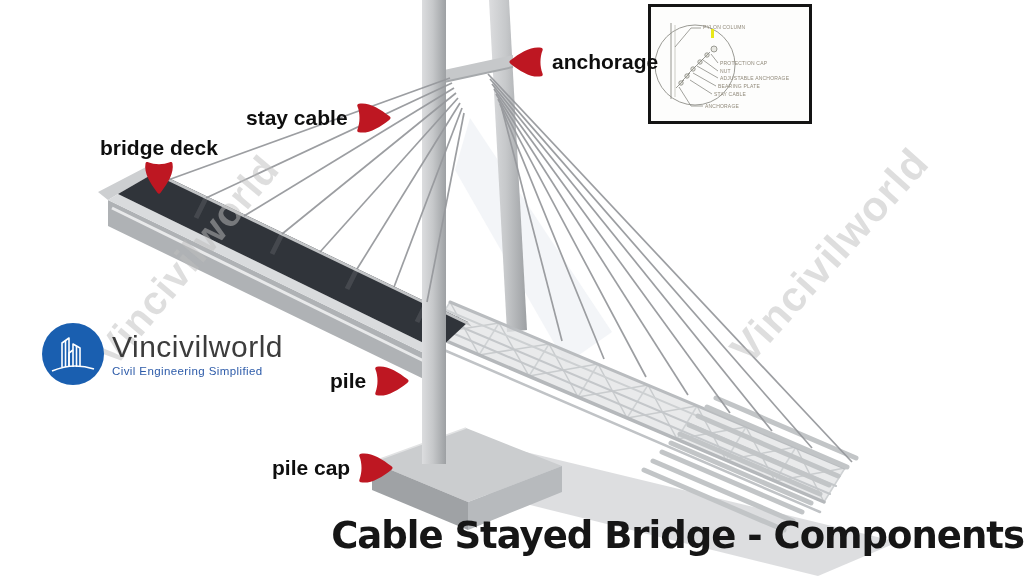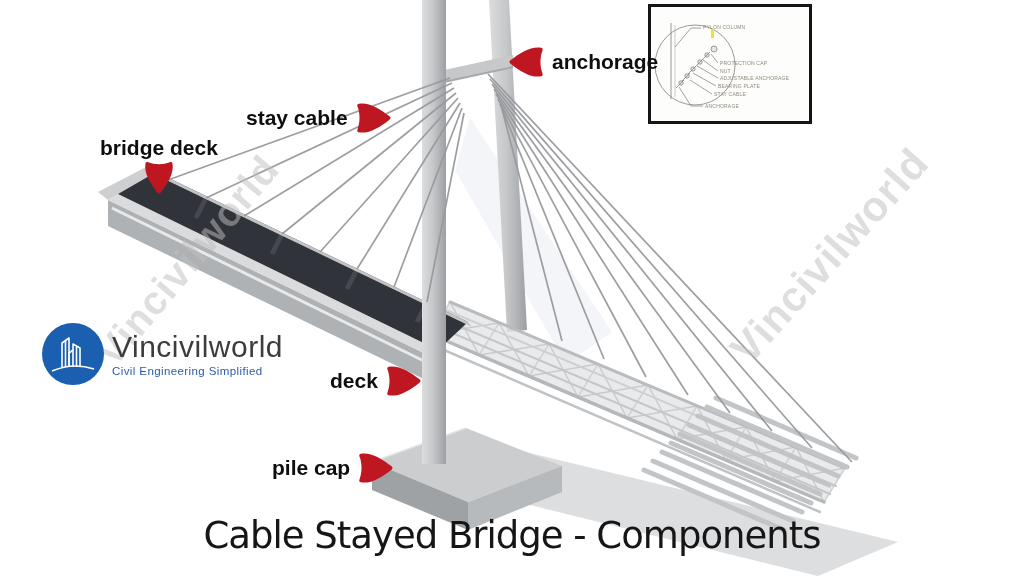--- a/index.html
+++ b/index.html
@@ -26,23 +26,23 @@
               font-weight:bold;font-size:21px;color:#0e0e0e;white-space:nowrap;}
   .arrow{display:block;}
   .arrow path{fill:var(--arrow-red);}
   .lbl-bridge-deck{left:100px;top:136px;flex-direction:column;gap:1px;}
   .lbl-stay-cable{left:246px;top:100px;}
   .lbl-anchorage{left:507px;top:44px;}
   .lbl-pylon{left:330px;top:363px;}
   .lbl-pile-cap{left:272px;top:450px;justify-content:space-between;}
 
   
-  .title{position:absolute;left:0;right:0;top:514px;z-index:5;text-align:center;
+  .title{position:absolute;left:0;right:0;top:514px;z-index:5;text-align:right;
          font-family:"DejaVu Sans","Liberation Sans",sans-serif;
-         font-weight:normal;font-size:37px;color:var(--title-black);letter-spacing:-1px;}
+         font-weight:bold;font-size:37px;color:var(--title-black);letter-spacing:-1px;}
 
   
   .logo{position:absolute;left:42px;top:323px;z-index:5;display:flex;align-items:center;gap:8px;}
   .logo-circle{width:62px;height:62px;border-radius:50%;background:var(--logo-blue);
                display:flex;align-items:center;justify-content:center;flex:0 0 auto;}
   .logo-texts{display:flex;flex-direction:column;}
   .logo-name{font-size:30px;color:#3c3c3c;letter-spacing:.5px;line-height:1.05;}
   .logo-tagline{font-size:11.5px;font-weight:normal;color:var(--tagline-blue);letter-spacing:.4px;margin-top:3px;}
 
   
@@ -193,21 +193,21 @@
   </div>
 
   <div class="comp-label lbl-anchorage">
     <svg class="arrow" width="38" height="36" viewBox="0 0 40 36" style="transform:rotate(180deg)">
       <path d="M4,3 C14,1 26,8 36,16 C38,17.5 38,18.5 36,20 C26,28 14,35 4,33 C2.5,32.6 2,31.5 2.6,30 C5.5,23 5.5,13 2.6,6 C2,4.5 2.5,3.4 4,3 Z"></path>
     </svg>
     <span>anchorage</span>
   </div>
 
   <div class="comp-label lbl-pylon">
-    <span>deck</span>
+    <span>pile</span>
     <svg class="arrow" width="38" height="36" viewBox="0 0 40 36">
       <path d="M4,3 C14,1 26,8 36,16 C38,17.5 38,18.5 36,20 C26,28 14,35 4,33 C2.5,32.6 2,31.5 2.6,30 C5.5,23 5.5,13 2.6,6 C2,4.5 2.5,3.4 4,3 Z"></path>
     </svg>
   </div>
 
   <div class="comp-label lbl-pile-cap">
     <span>pile cap</span>
     <svg class="arrow" width="38" height="36" viewBox="0 0 40 36">
       <path d="M4,3 C14,1 26,8 36,16 C38,17.5 38,18.5 36,20 C26,28 14,35 4,33 C2.5,32.6 2,31.5 2.6,30 C5.5,23 5.5,13 2.6,6 C2,4.5 2.5,3.4 4,3 Z"></path>
     </svg>

